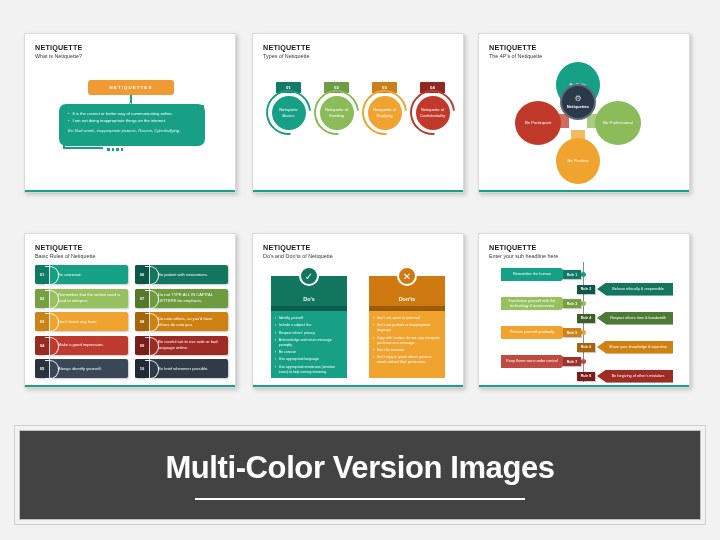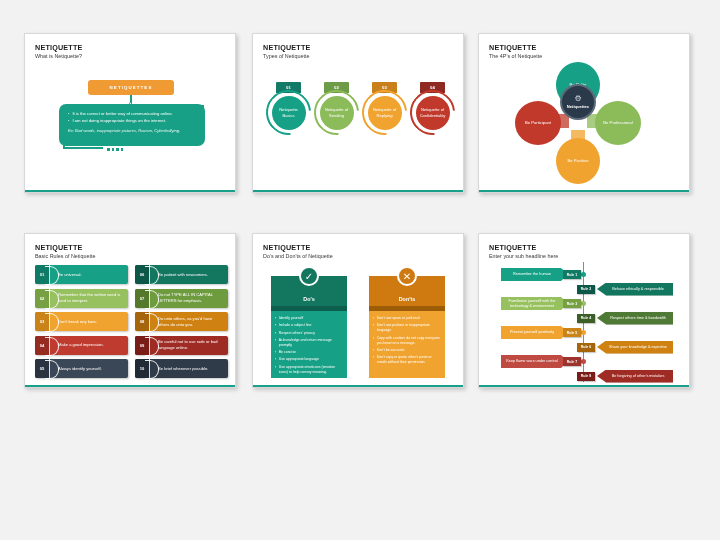--- a/index.html
+++ b/index.html
@@ -464,14 +464,20 @@
         <div class="s6-tag" style="background: rgb(156, 51, 44); top: 95px; left: 84px;">Rule 7</div>
         <div class="s6-node" style="top: 111.5px; background: rgb(158, 43, 36);"></div>
         <div class="s6-bar right" style="background: rgb(158, 43, 36); top: 107.5px; left: 118px; width: 76px;">
           <span style="text-align: center; line-height: 1.25;">Be forgiving of other's mistakes</span>
         </div>
         <div class="s6-tag" style="background: rgb(122, 29, 24); top: 109.5px; left: 98px;">Rule 8</div>
       </div>
     <div class="slide-accent"></div>
   </div>
 
+  <div id="banner">
+    <div id="banner-inner">
+      <div id="banner-text">Multi-Color Version Images</div>
+      <div id="banner-rule"></div>
+    </div>
+  </div>
 
 </div>
 
 </body></html>

